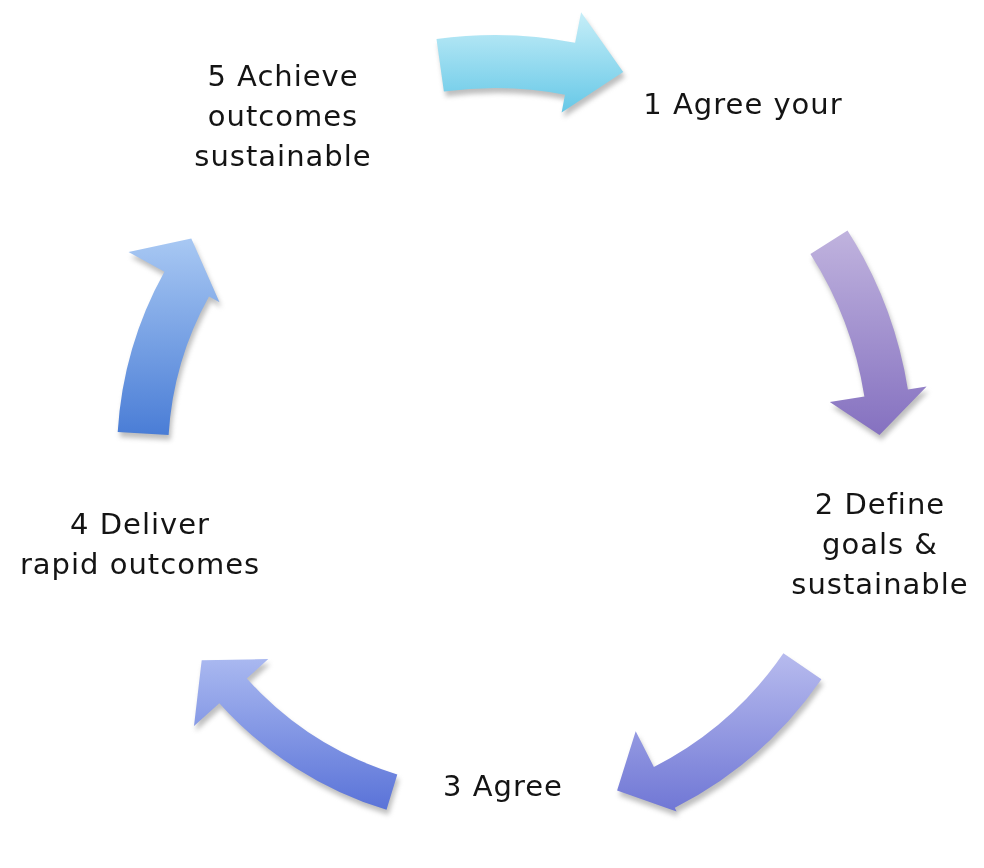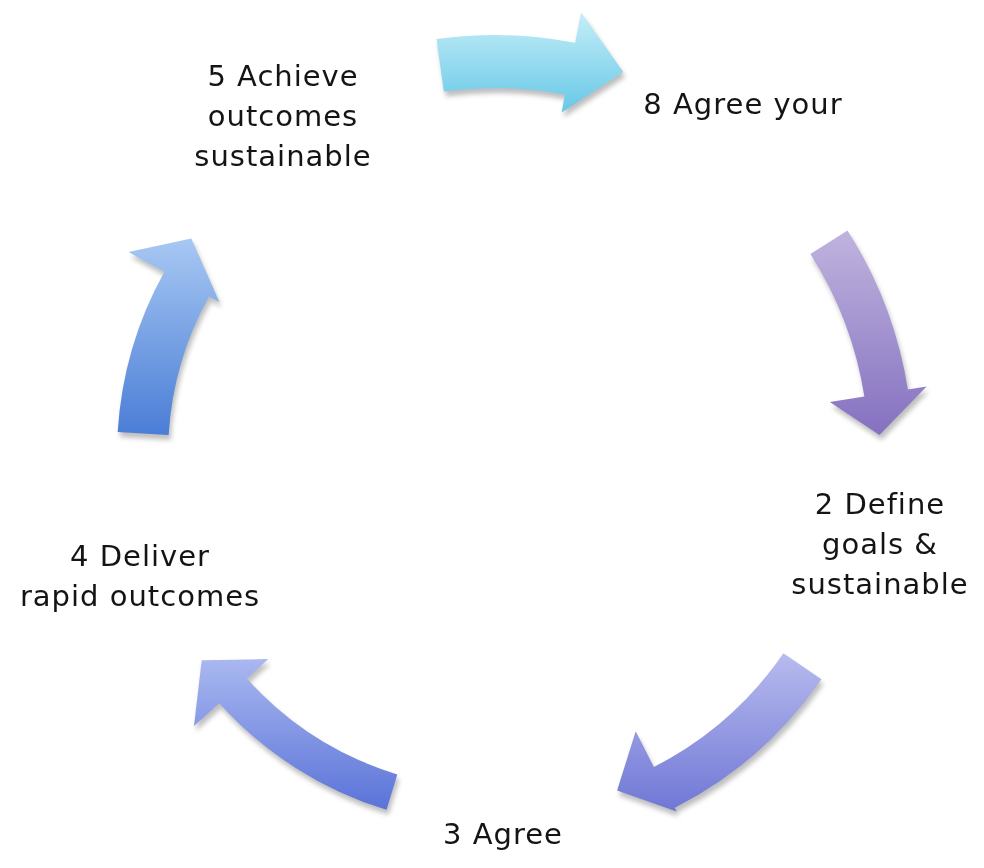--- a/index.html
+++ b/index.html
@@ -18,22 +18,22 @@
     transform: translateX(-50%);
     text-align: center;
     font-size: 29px;
     line-height: 40px;
     letter-spacing: 1px;
     white-space: nowrap;
     color: #141414;
   }
   .label-1 { left: 743px; top: 84px;  }
   .label-2 { left: 880px; top: 484px; }
-  .label-3 { left: 503px; top: 766px; margin-top: 48px; }
-  .label-4 { left: 140px; top: 504px; margin-top: 32px; }
+  .label-3 { left: 503px; top: 766px; }
+  .label-4 { left: 140px; top: 504px; }
   .label-5 { left: 283px; top: 56px;  }
 </style>
 </head>
 <body style="background: rgb(255, 255, 255);">
 
 <div class="stage">
 
   <svg id="arrow-canvas" width="984" height="868" viewBox="0 0 984 868">
     <defs id="grad-defs">
         <linearGradient id="grad-0" x1="0" y1="0" x2="0" y2="1">
@@ -66,21 +66,21 @@
       </g>
   </svg>
 
   <div class="label label-5" style="color: rgb(20, 20, 20);">
     <div>5 Achieve</div>
     <div>outcomes</div>
     <div>sustainable</div>
   </div>
 
   <div class="label label-1" style="color: rgb(20, 20, 20);">
-    <div>8 Agree your</div>
+    <div>1 Agree your</div>
   </div>
 
   <div class="label label-2" style="color: rgb(20, 20, 20);">
     <div>2 Define</div>
     <div>goals &amp;</div>
     <div>sustainable</div>
   </div>
 
   <div class="label label-3" style="color: rgb(20, 20, 20);">
     <div>3 Agree</div>

